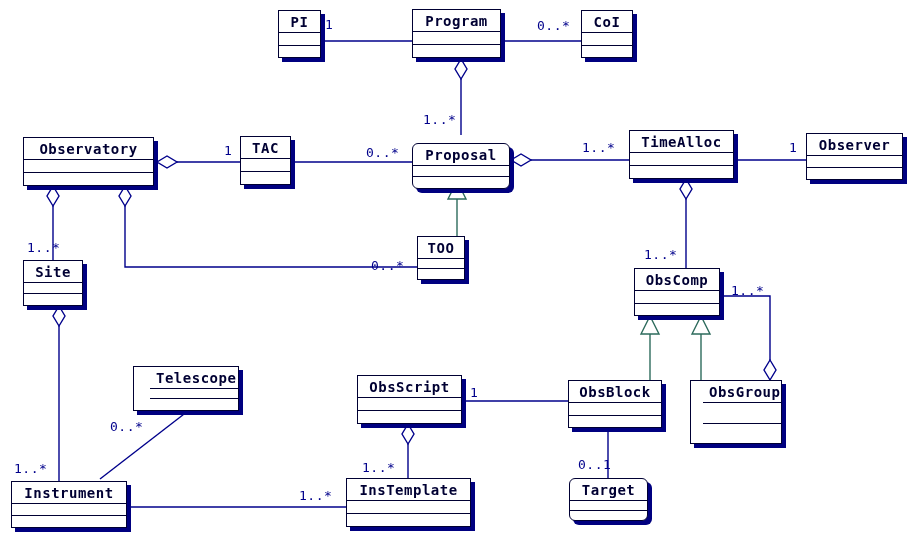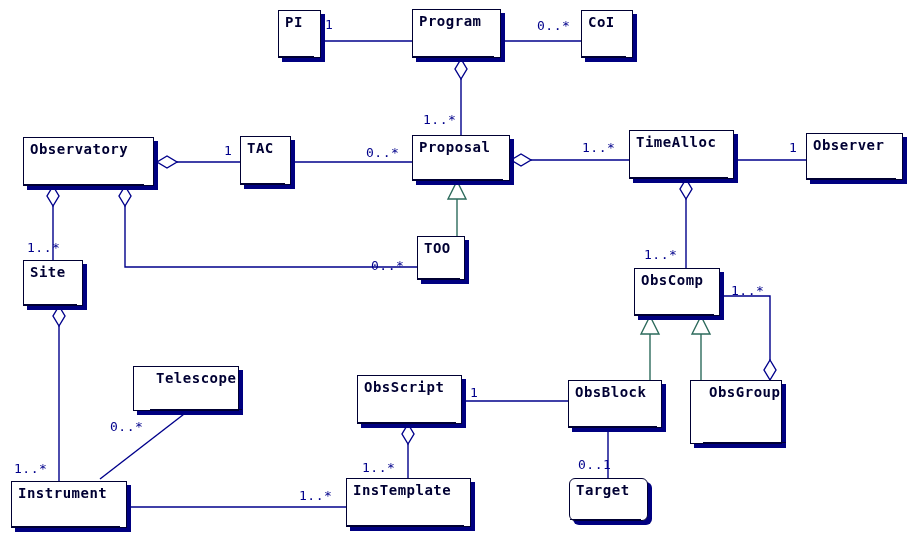--- a/index.html
+++ b/index.html
@@ -26,21 +26,21 @@
     height: 544px;
     pointer-events: none;
   }
   .uml-class {
     position: absolute;
     box-sizing: border-box;
     background: #ffffff;
     border: 1.6px solid #000033;
     box-shadow: 4px 4px 0 0 #000080;
     display: flex;
-    flex-direction: row;
+    flex-direction: column;
   }
   .uml-name {
     flex: 0 0 auto;
     text-align: center;
     color: #000033;
     font-weight: bold;
     font-size: 14px;
     letter-spacing: 0.5px;
     line-height: 1;
     padding: 4px 6px 3px 6px;
@@ -190,21 +190,21 @@
     <div class="uml-attrs"></div>
     <div class="uml-ops"></div>
   </div>
 
   <div class="uml-class" style="left:240px;top:136px;width:51px;height:49px;">
     <div class="uml-name">TAC</div>
     <div class="uml-attrs"></div>
     <div class="uml-ops"></div>
   </div>
 
-  <div class="uml-class" style="left:412px;top:135px;width:98px;height:46px;">
+  <div class="uml-class" style="left:412px;top:143px;width:98px;height:46px;border-radius:6px;">
     <div class="uml-name">Proposal</div>
     <div class="uml-attrs"></div>
     <div class="uml-ops"></div>
   </div>
 
   <div class="uml-class" style="left:629px;top:130px;width:105px;height:49px;">
     <div class="uml-name">TimeAlloc</div>
     <div class="uml-attrs"></div>
     <div class="uml-ops"></div>
   </div>

